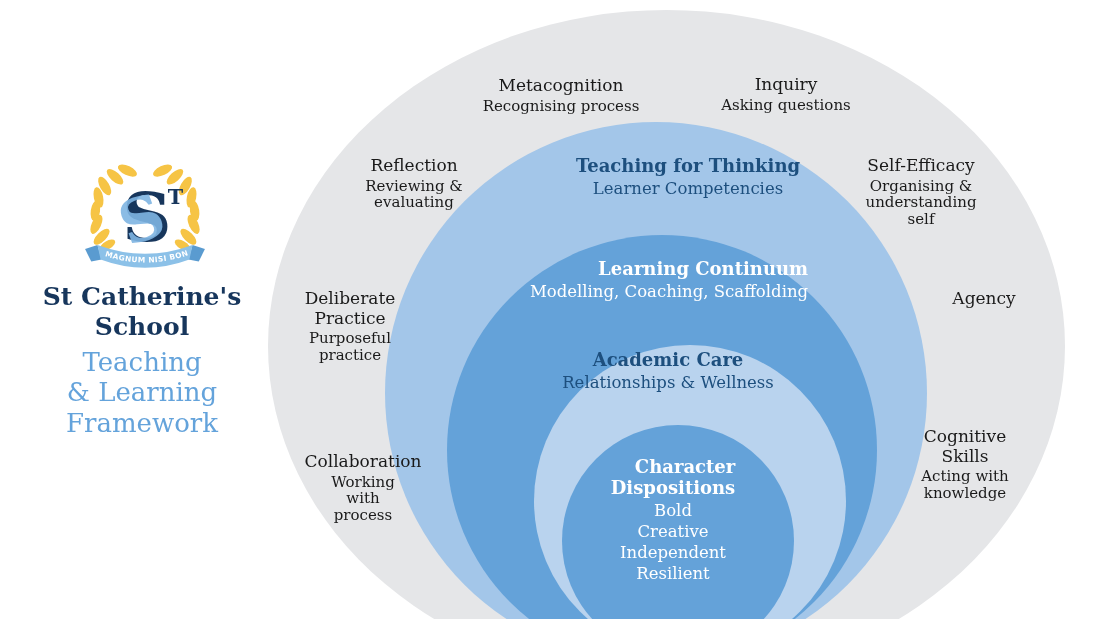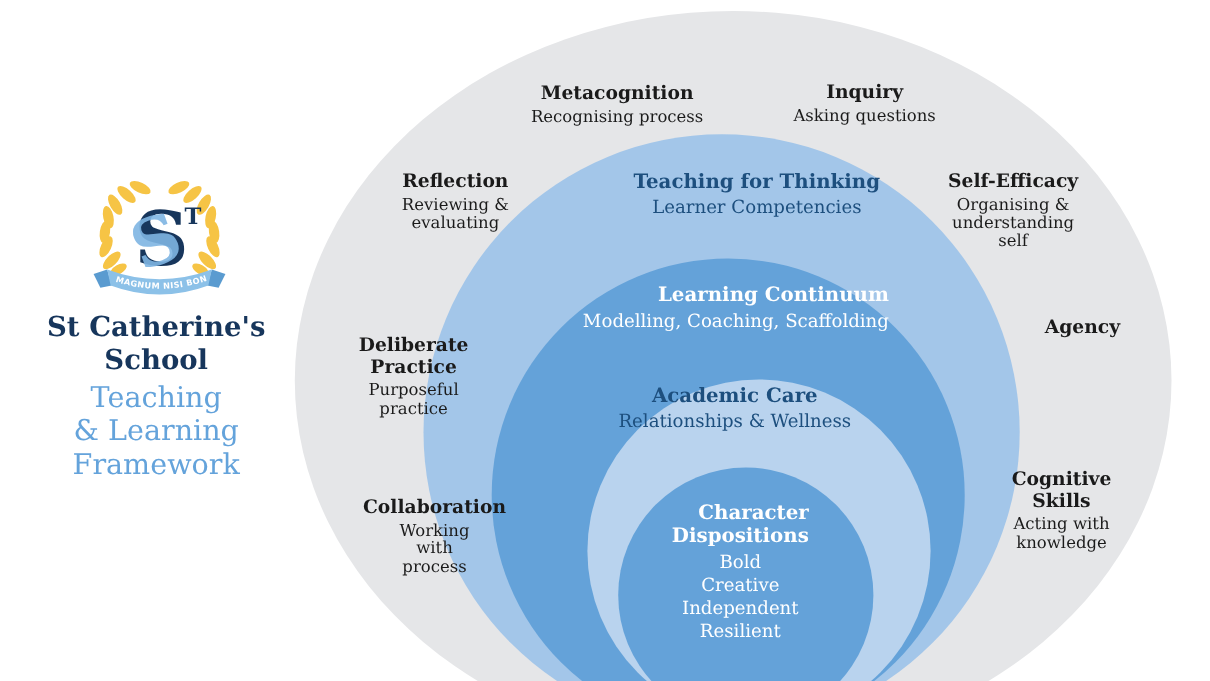--- a/index.html
+++ b/index.html
@@ -8,21 +8,21 @@
     background:#ffffff; font-family:"DejaVu Serif", "Liberation Serif", serif;
   }
   .circle { position:absolute; border-radius:50%; }
   .c-gray  { left:268px; top:10px;  width:797px; height:672px; background:#e5e6e8; }
   .c-blue1 { left:385px; top:122px; width:542px; height:542px; background:#a3c6e9; }
   .c-blue2 { left:447px; top:235px; width:430px; height:430px; background:#64a2d9; }
   .c-blue3 { left:534px; top:345px; width:312px; height:312px; background:#b9d3ee; }
   .c-blue4 { left:562px; top:425px; width:232px; height:232px; background:#64a2d9; }
 
   .olabel { position:absolute; transform:translateX(-50%); text-align:center; color:#1a1a1a; }
-  .olabel .oh { font-size:17px; font-weight:bold; line-height:1.15; white-space:pre-line; }
+  .olabel .oh { font-size:17px; font-weight:normal; line-height:1.15; white-space:pre-line; }
   .olabel .od { font-size:15px; line-height:1.13; margin-top:2px; white-space:pre-line; }
 
   .rlabel { position:absolute; transform:translateX(-50%); text-align:center; }
   .rlabel .rh { font-size:18px; font-weight:bold; line-height:1.18; white-space:pre-line; }
   .rlabel .rs { font-size:16.5px; line-height:1.2; margin-top:3px; }
   .navy { color:#1d4f7e; }
   .white { color:#ffffff;text-align:right; }
   .values { position:absolute; transform:translateX(-50%); text-align:center;
             font-size:16.5px; line-height:1.27; color:#ffffff; white-space:pre-line; }
 
@@ -125,32 +125,32 @@
 evaluating</div>
   </div>
 
   <div class="olabel" style="left:921px; top:156px;">
     <div class="oh">Self-Efficacy</div>
     <div class="od">Organising &amp;
 understanding
 self</div>
   </div>
 
-  <div class="olabel" style="left:376px; top:289px;margin-top:16px;">
+  <div class="olabel" style="left:350px; top:289px;">
     <div class="oh">Deliberate
 Practice</div>
     <div class="od">Purposeful
 practice</div>
   </div>
 
   <div class="olabel" style="left:984px; top:289px;">
     <div class="oh">Agency</div>
   </div>
 
-  <div class="olabel" style="left:363px; top:452px;margin-left:32px;">
+  <div class="olabel" style="left:363px; top:452px;">
     <div class="oh">Collaboration</div>
     <div class="od">Working
 with
 process</div>
   </div>
 
   <div class="olabel" style="left:965px; top:427px;">
     <div class="oh">Cognitive
 Skills</div>
     <div class="od">Acting with

